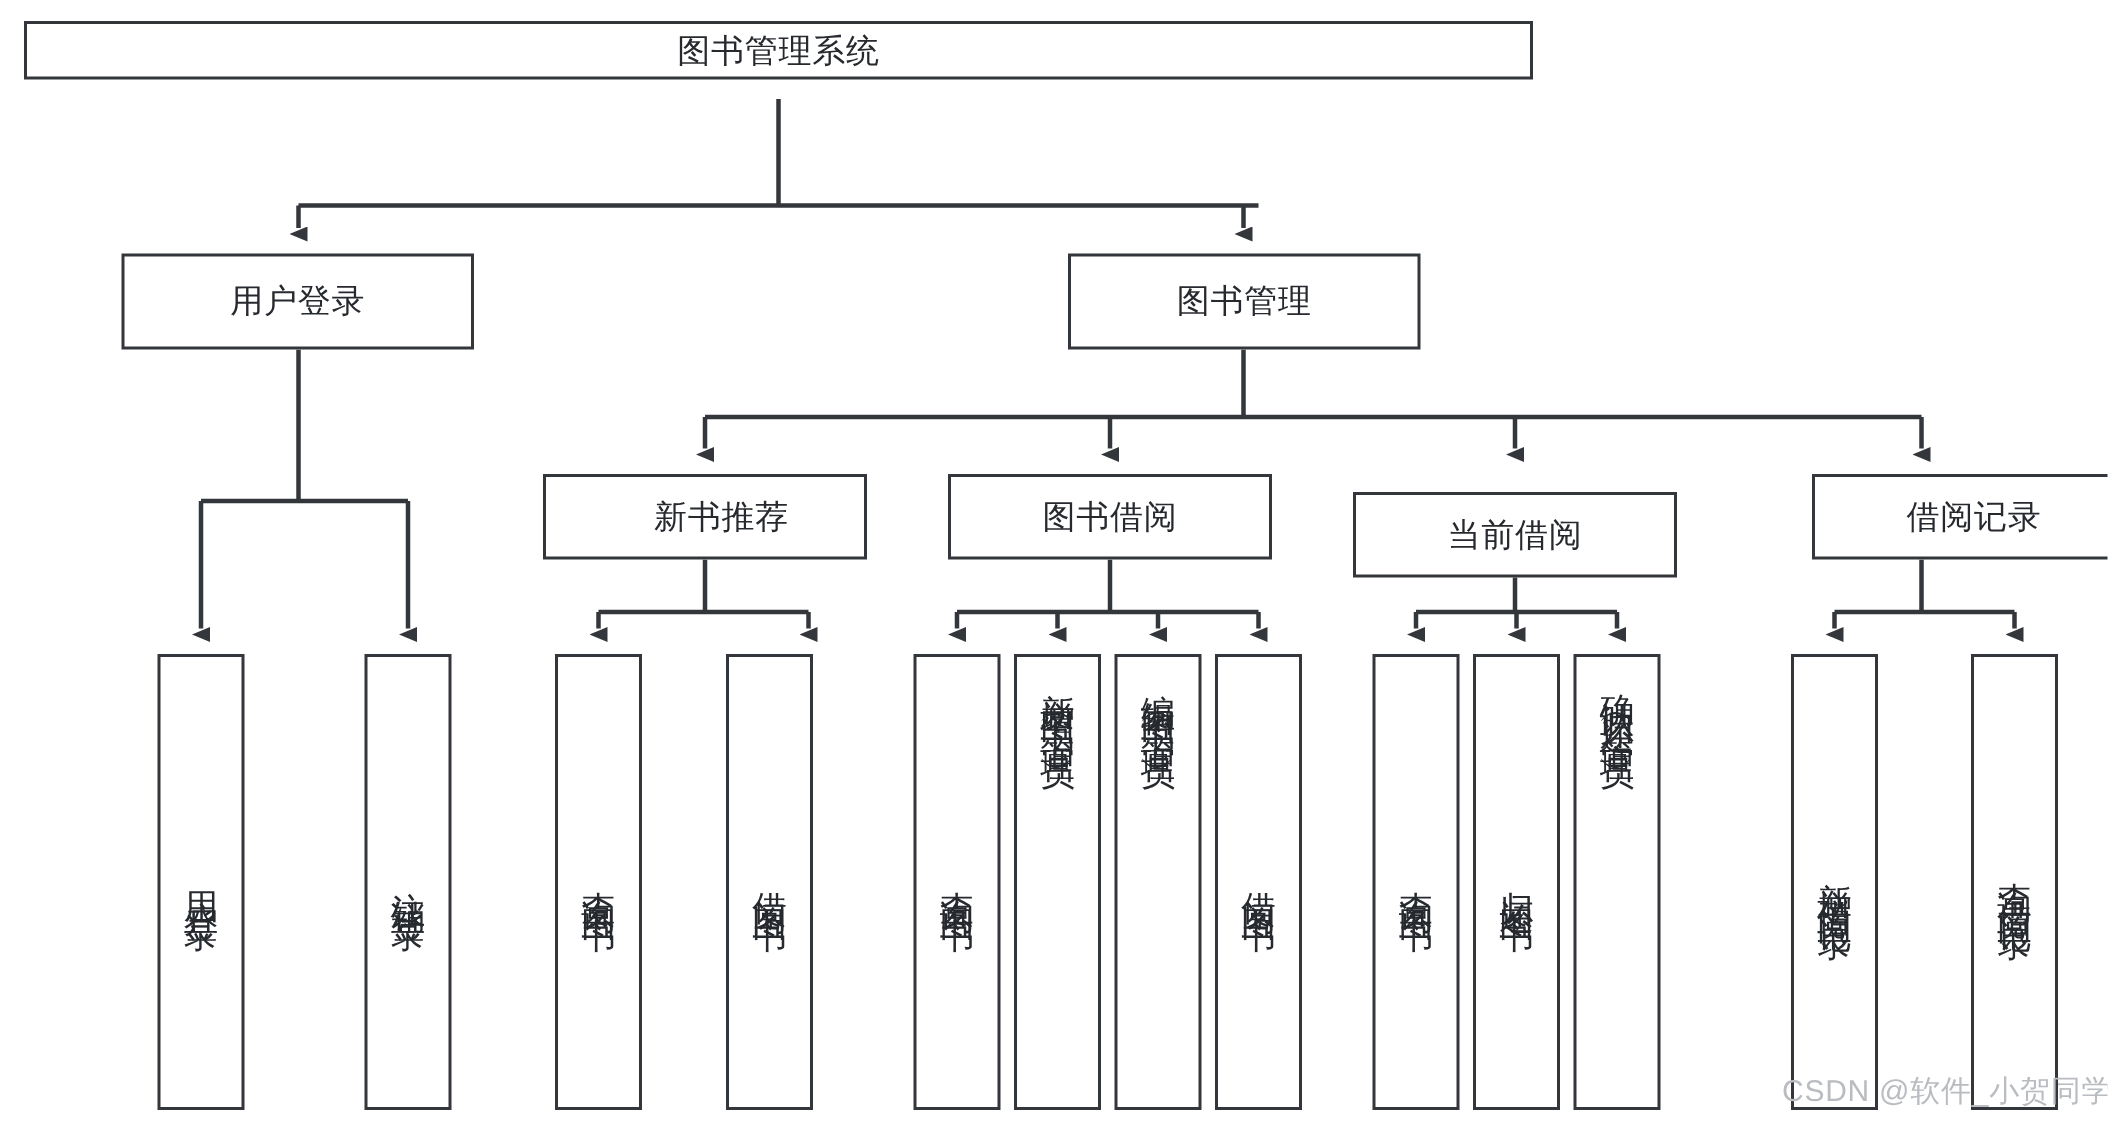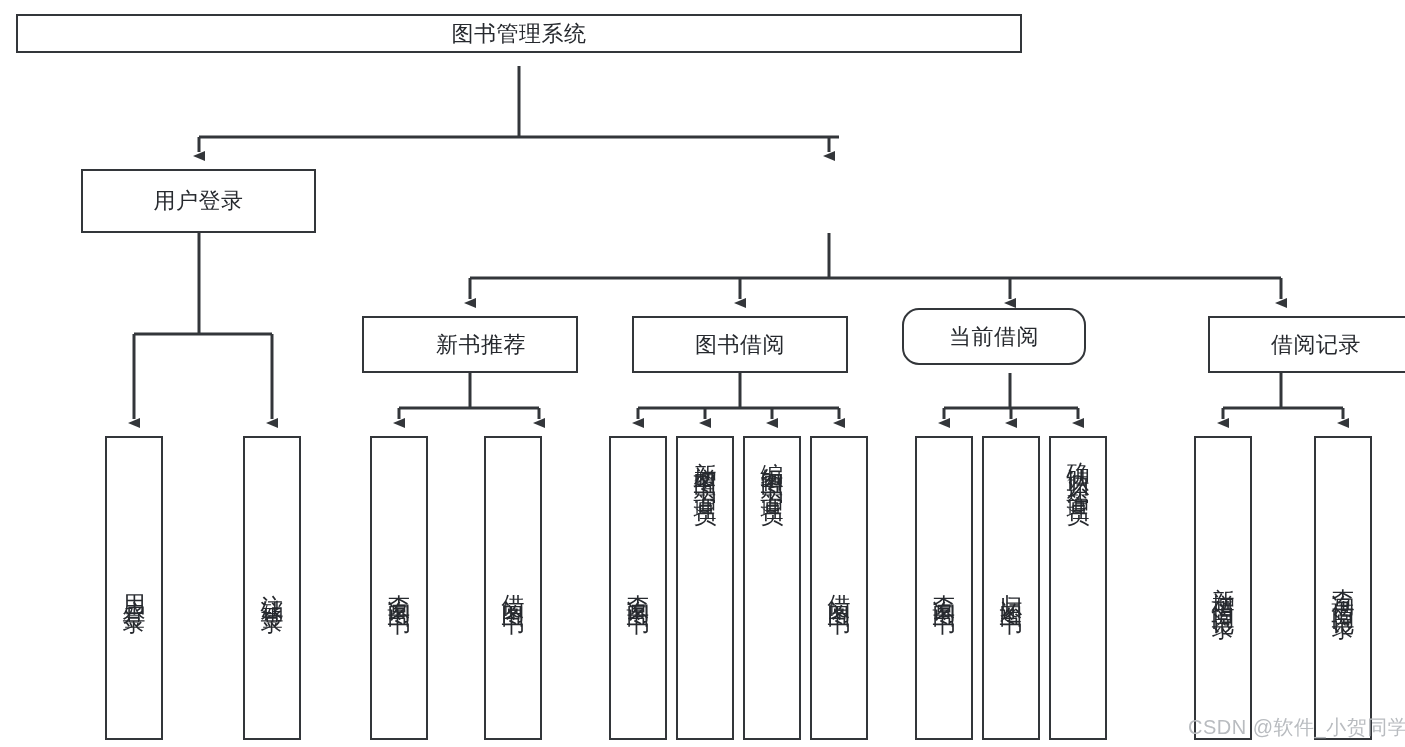--- a/index.html
+++ b/index.html
@@ -131,28 +131,31 @@
     </g>
   </svg>
 
   <div class="node h" style="left:16px; top:14px; width:1006px; height:39px;">
     <span class="node-label">图书管理系统</span>
   </div>
 
   <div class="node h" style="left:81px; top:169px; width:235px; height:64px;">
     <span class="node-label">用户登录</span>
   </div>
+  <div class="node h" style="left:712px; top:169px; width:235px; height:64px;">
+    <span class="node-label">图书管理</span>
+  </div>
 
   <div class="node h" style="left:362px; top:316px; width:216px; height:57px;padding-left:22px;">
     <span class="node-label">新书推荐</span>
   </div>
   <div class="node h" style="left:632px; top:316px; width:216px; height:57px;">
     <span class="node-label">图书借阅</span>
   </div>
-  <div class="node h" style="left:902px; top:308px; width:184px; height:57px;border-radius:17px;">
+  <div class="node h" style="left:902px; top:328px; width:216px; height:57px;">
     <span class="node-label">当前借阅</span>
   </div>
   <div class="node h" style="left:1208px; top:316px; width:216px; height:57px;">
     <span class="node-label">借阅记录</span>
   </div>
 
   <div class="node v mid" style="left:105px; top:436px; width:58px; height:304px;">
     <span class="node-label">用户登录</span>
   </div>
   <div class="node v mid" style="left:243px; top:436px; width:58px; height:304px;">

